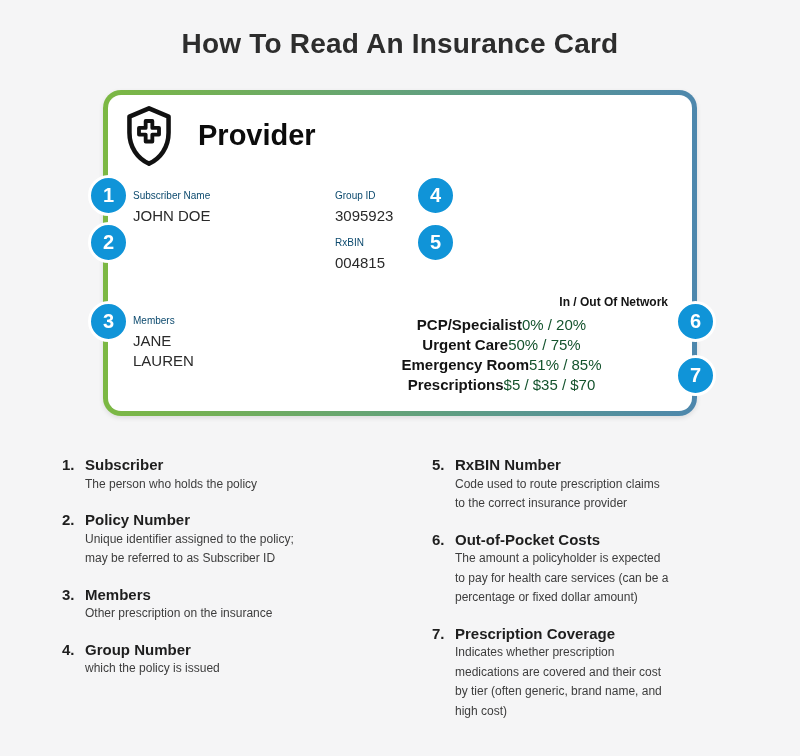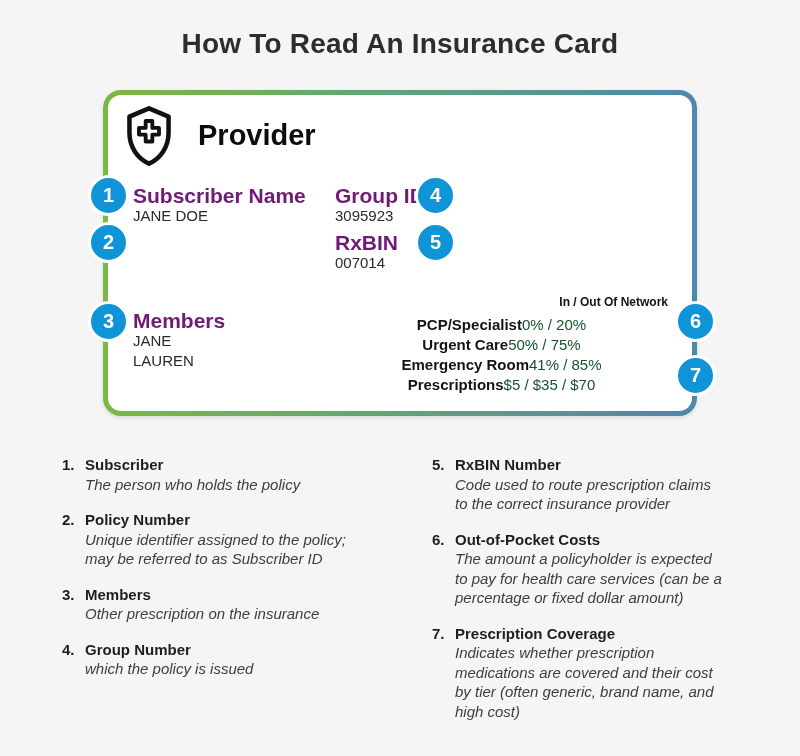--- a/index.html
+++ b/index.html
@@ -40,21 +40,21 @@
     width: 100%; height: 100%;
     background: #ffffff;
     border-radius: 13px;
   }
   .shield { position: absolute; left: 120px; top: 105px; width: 58px; height: 62px; }
   .provider-name {
     position: absolute; left: 198px; top: 119px;
     font-size: 29px; font-weight: bold; color: #0c0c0c;
   }
   .field { position: absolute; }
-  .field .f-label { font-size: 21px; font-weight: bold; color: #701a75; line-height: 21px; }
+  .field .f-label { font-size: 10px; font-weight: normal; color: #0c4a6e; line-height: 21px; }
   .field .f-value { font-size: 15px; color: #2a2a2a; line-height: 20px; }
   .net-header {
     position: absolute; left: 335px; top: 295px; width: 333px;
     text-align: right;
     font-size: 12px; font-weight: bold; color: #141414;
   }
   .net-rows { position: absolute; left: 335px; top: 315px; width: 333px; }
   .net-row { display: flex; justify-content: center; height: 20px; line-height: 20px; }
   .net-row .r-label { font-size: 15px; font-weight: bold; color: #141414; }
   .net-row .r-value { font-size: 15px; color: #14532d; }
@@ -73,70 +73,70 @@
   
   .legend-col { position: absolute; top: 455px; }
   .legend-col.left  { left: 62px;  width: 322px; }
   .legend-col.right { left: 432px; width: 312px; }
   .legend-item { position: relative; padding-left: 23px; margin-bottom: 16px; }
   .legend-num {
     position: absolute; left: 0; top: 0;
     font-size: 15px; font-weight: bold; color: #1e1e1e; line-height: 19.5px;
   }
   .legend-title { font-size: 15px; font-weight: bold; color: #1e1e1e; line-height: 19.5px; }
-  .legend-line { font-size: 15px; color: #3d3d3d; line-height: 19.5px; font-style: italic; }
+  .legend-line { font-size: 12px; color: #3d3d3d; line-height: 19.5px; }
 </style>
 </head>
 <body>
 
 <div class="stage">
 
   <h1 class="page-title">How To Read An Insurance Card</h1>
 
   <div class="card-border">
     <div class="card-inner"></div>
   </div>
 
   <svg class="shield" viewBox="0 0 24 26" aria-hidden="true">
     <path d="M12 1.4 L3.8 4.9 V11.6 C3.8 17.7 7.2 22.4 12 24.6 C16.8 22.4 20.2 17.7 20.2 11.6 V4.9 Z" fill="none" stroke="#111" stroke-width="1.9" stroke-linejoin="round"></path>
     <path d="M10.6 6.7 h2.8 v2.9 h2.8 v2.8 h-2.8 v2.9 h-2.8 v-2.9 H7.8 v-2.8 h2.8 z" fill="#ffffff" stroke="#111" stroke-width="1.6" stroke-linejoin="round"></path>
   </svg>
   <div class="provider-name">Provider</div>
 
   <div class="field" style="left:133px; top:185px;">
     <div class="f-label">Subscriber Name</div>
-    <div class="f-value">JANE DOE</div>
+    <div class="f-value">JOHN DOE</div>
   </div>
   <div class="field" style="left:335px; top:185px;">
     <div class="f-label">Group ID</div>
     <div class="f-value">3095923</div>
   </div>
   <div class="field" style="left:335px; top:232px;">
     <div class="f-label">RxBIN</div>
-    <div class="f-value">007014</div>
+    <div class="f-value">004815</div>
   </div>
   <div class="field" style="left:133px; top:310px;">
     <div class="f-label">Members</div>
     <div class="f-value">JANE</div>
     <div class="f-value">LAUREN</div>
   </div>
 
   <div class="net-header">In / Out Of Network</div>
   <div class="net-rows">
     <div class="net-row">
       <span class="r-label">PCP/Specialist</span>
       <span class="r-value">0% / 20%</span>
     </div>
     <div class="net-row">
       <span class="r-label">Urgent Care</span>
       <span class="r-value">50% / 75%</span>
     </div>
     <div class="net-row">
       <span class="r-label">Emergency Room</span>
-      <span class="r-value">41% / 85%</span>
+      <span class="r-value">51% / 85%</span>
     </div>
     <div class="net-row">
       <span class="r-label">Prescriptions</span>
       <span class="r-value">$5 / $35 / $70</span>
     </div>
   </div>
 
   <div class="badge" style="left:88px;  top:175px;">1</div>
   <div class="badge" style="left:88px;  top:222px;">2</div>
   <div class="badge" style="left:88px;  top:301px;">3</div>

